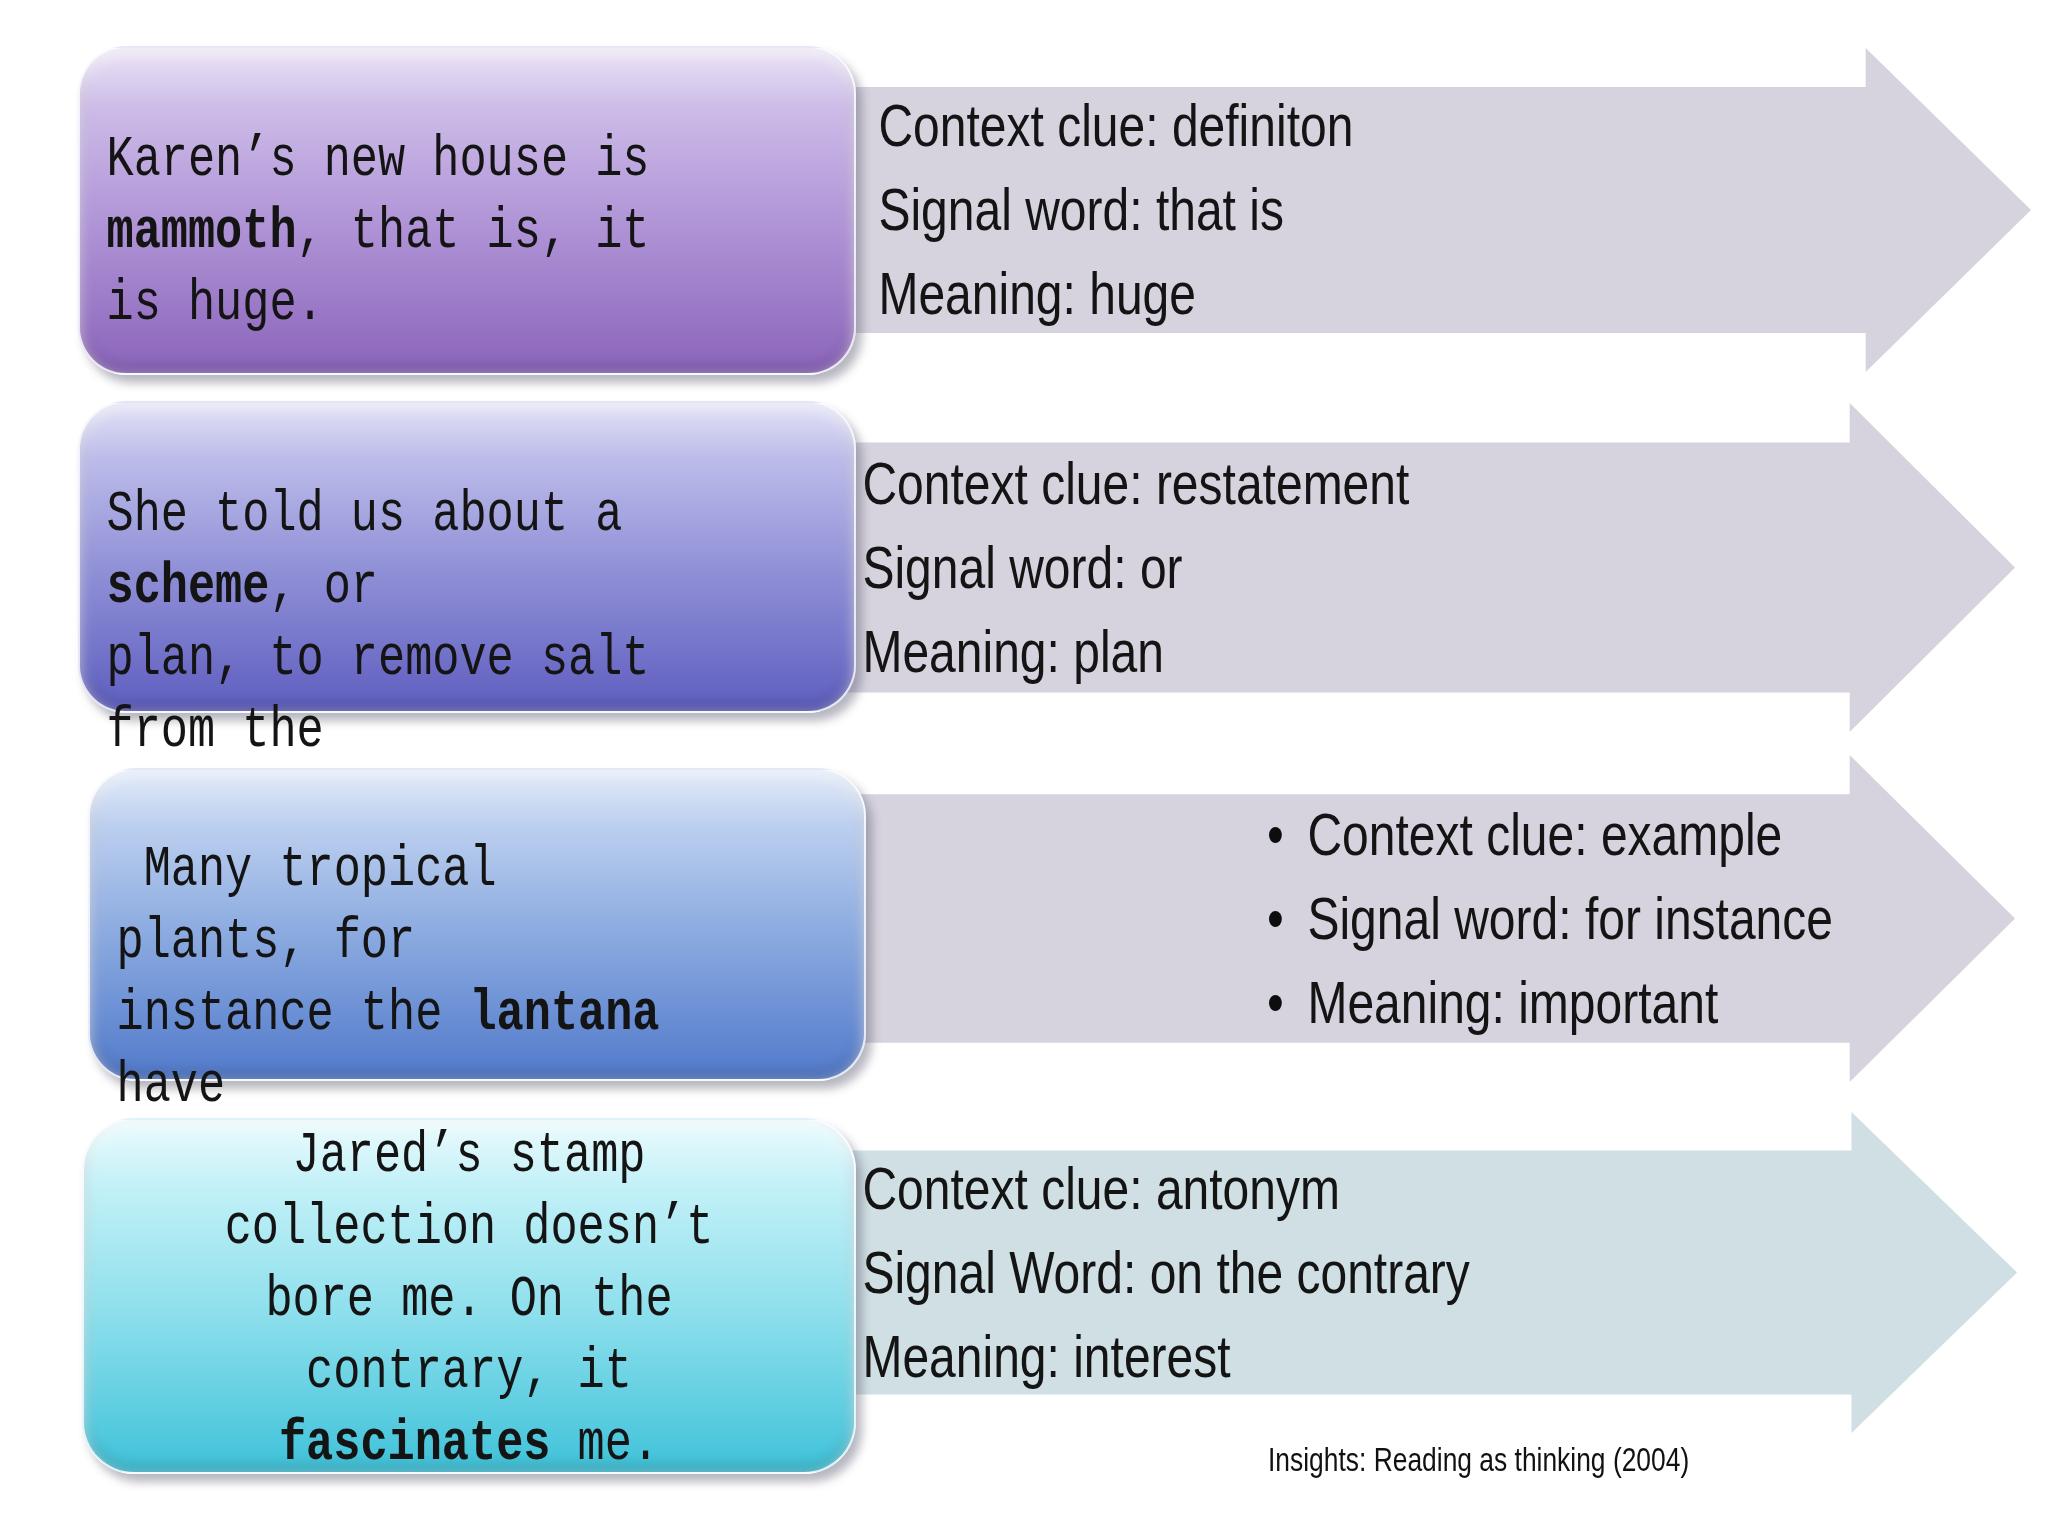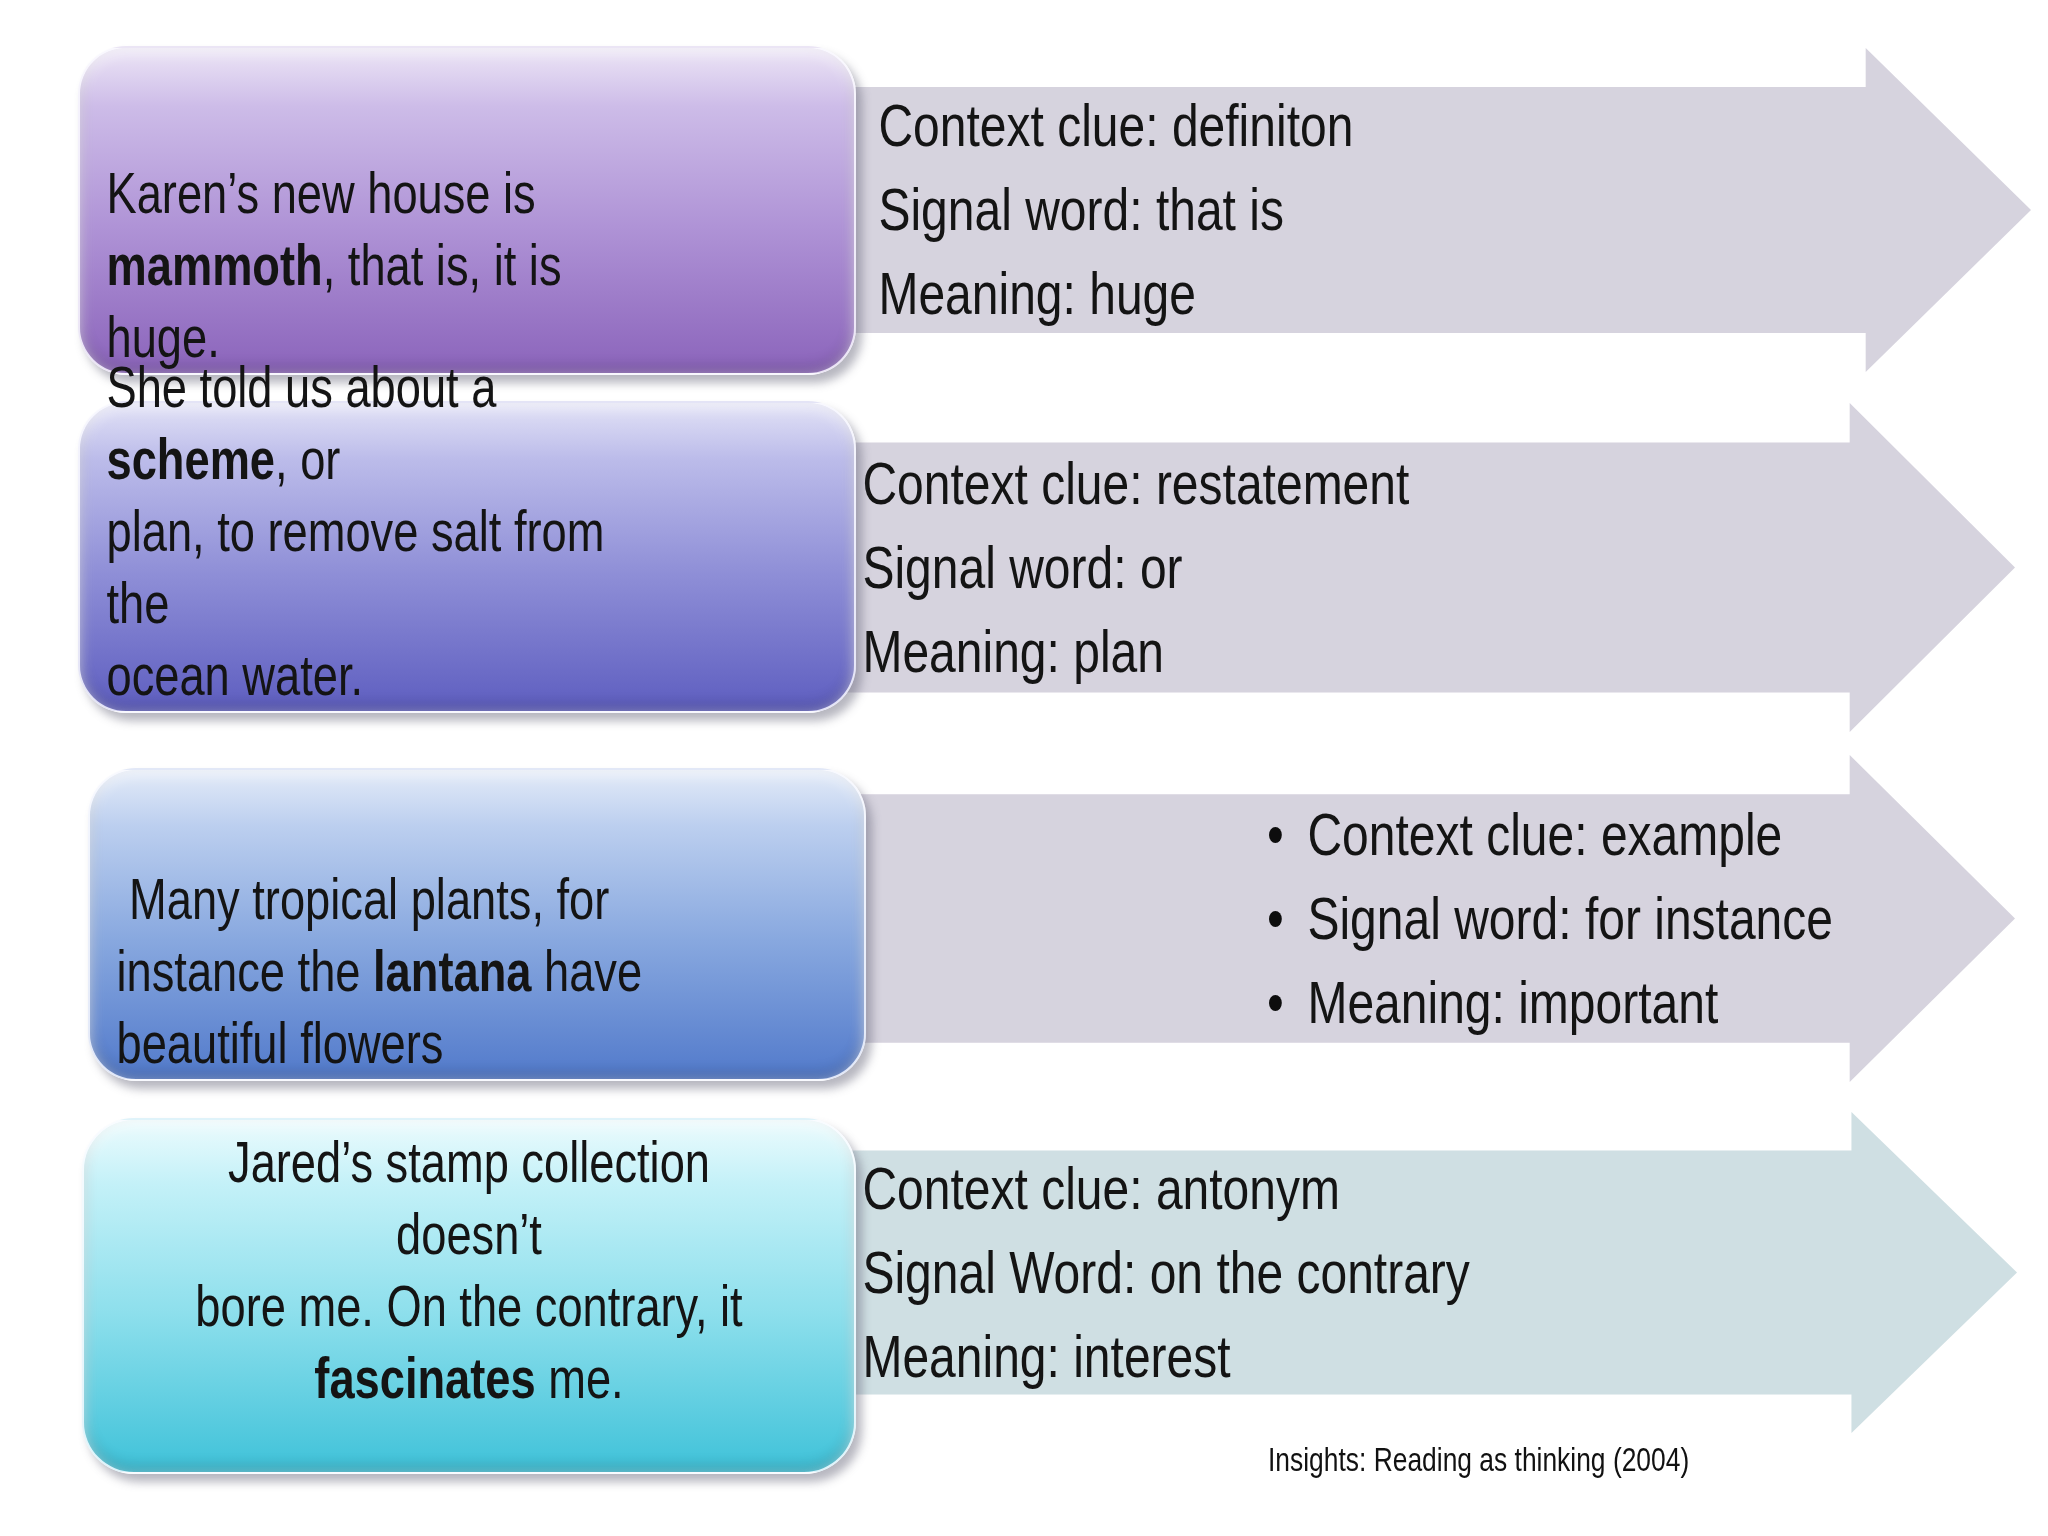--- a/index.html
+++ b/index.html
@@ -25,21 +25,21 @@
   }
 
   .row .box{
     position:absolute;z-index:2;
     border-radius:48px;
     border:2px solid rgba(252,252,255,0.85);
     background:linear-gradient(180deg, var(--c1) 0%, var(--c2) 18%, var(--c3) 55%, var(--c4) 100%);
     box-shadow:6px 8px 10px rgba(95,95,115,0.45),
                inset 0 4px 14px rgba(255,255,255,0.65),
                inset 0 -6px 14px rgba(0,0,0,0.18);
-    display:flex;align-items:flex-end;justify-content:flex-start;
+    display:flex;align-items:flex-start;justify-content:flex-start;font-family:Liberation Mono, monospace;
   }
   .example{
     margin:0;padding:0 34px;
     font-size:58px;line-height:72px;
     white-space:pre-line;
     transform:scaleX(0.78);transform-origin:left center;
   }
   .example b{font-weight:700;}
   .box.center{justify-content:center;}
   .box.center .example{text-align:center;transform-origin:center center;padding:0 22px;}

